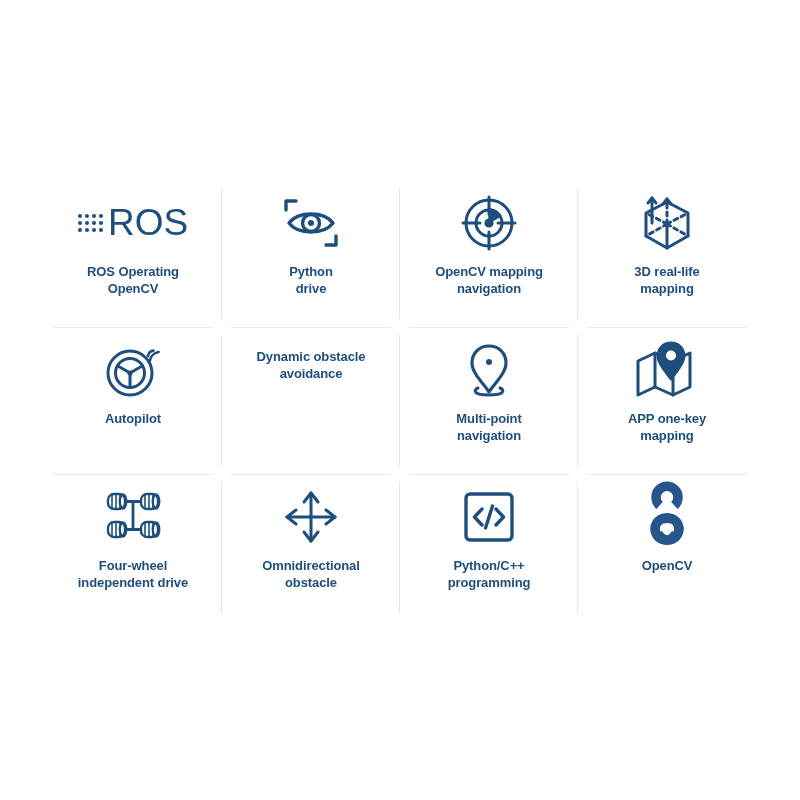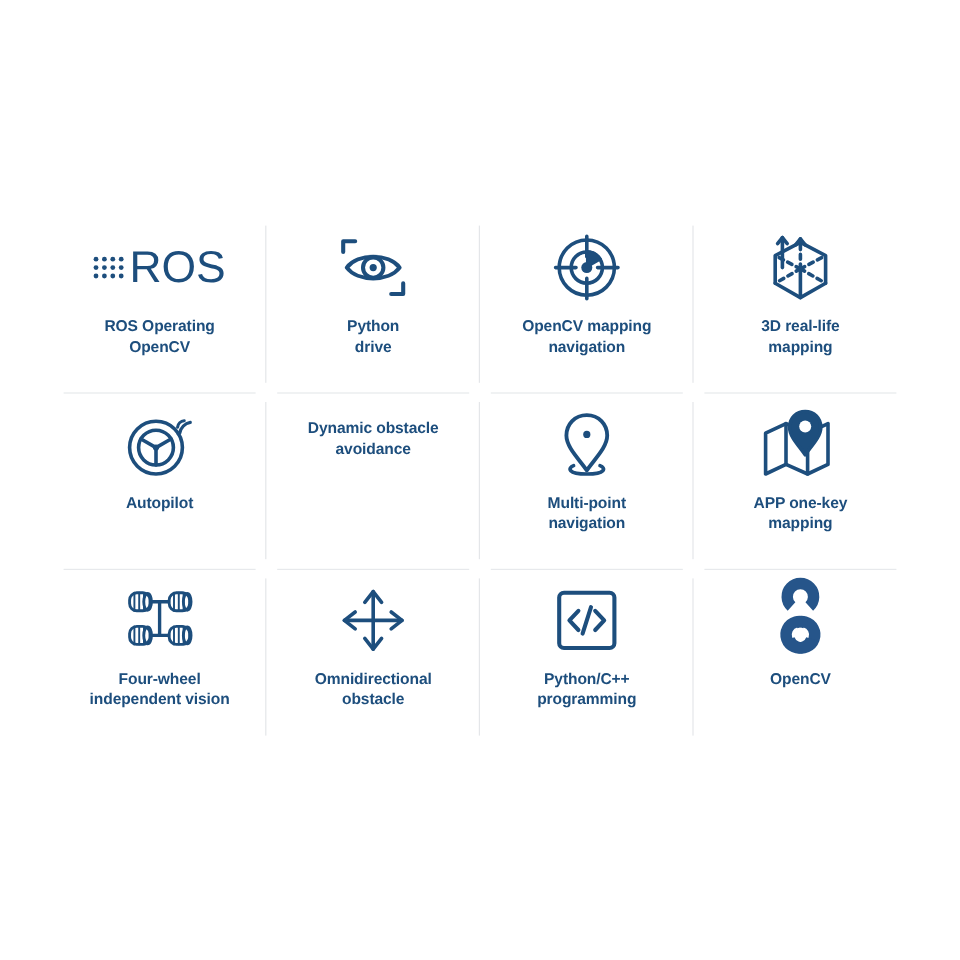--- a/index.html
+++ b/index.html
@@ -275,21 +275,21 @@
             <path d="M43 34 L43 49 M47 34 L47 49 M51 34 L51 49" stroke-width="1.6"></path>
             <ellipse cx="54" cy="41.5" rx="3.2" ry="7" fill="none"></ellipse>
           </g>
           <path d="M24 13.5 L38 13.5" stroke-width="2.8"></path>
           <path d="M24 41.5 L38 41.5" stroke-width="2.8"></path>
           <path d="M31 13.5 L31 41.5" stroke-width="2.8"></path>
         </svg>
       </div>
       <div class="label">
         <span>Four-wheel</span><br>
-        <span>independent vision</span>
+        <span>independent drive</span>
       </div>
     </div>
 
     <div class="cell">
       <div class="icon-box">
         <svg width="56" height="56" viewBox="0 0 56 56" fill="none" stroke="#1d4e7d" stroke-width="3" stroke-linecap="round" stroke-linejoin="round">
           <path d="M28 4 L28 52"></path>
           <path d="M4 28 L52 28"></path>
           <path d="M28 4 L21 13 M28 4 L35 13"></path>
           <path d="M28 52 L21 43 M28 52 L35 43"></path>

